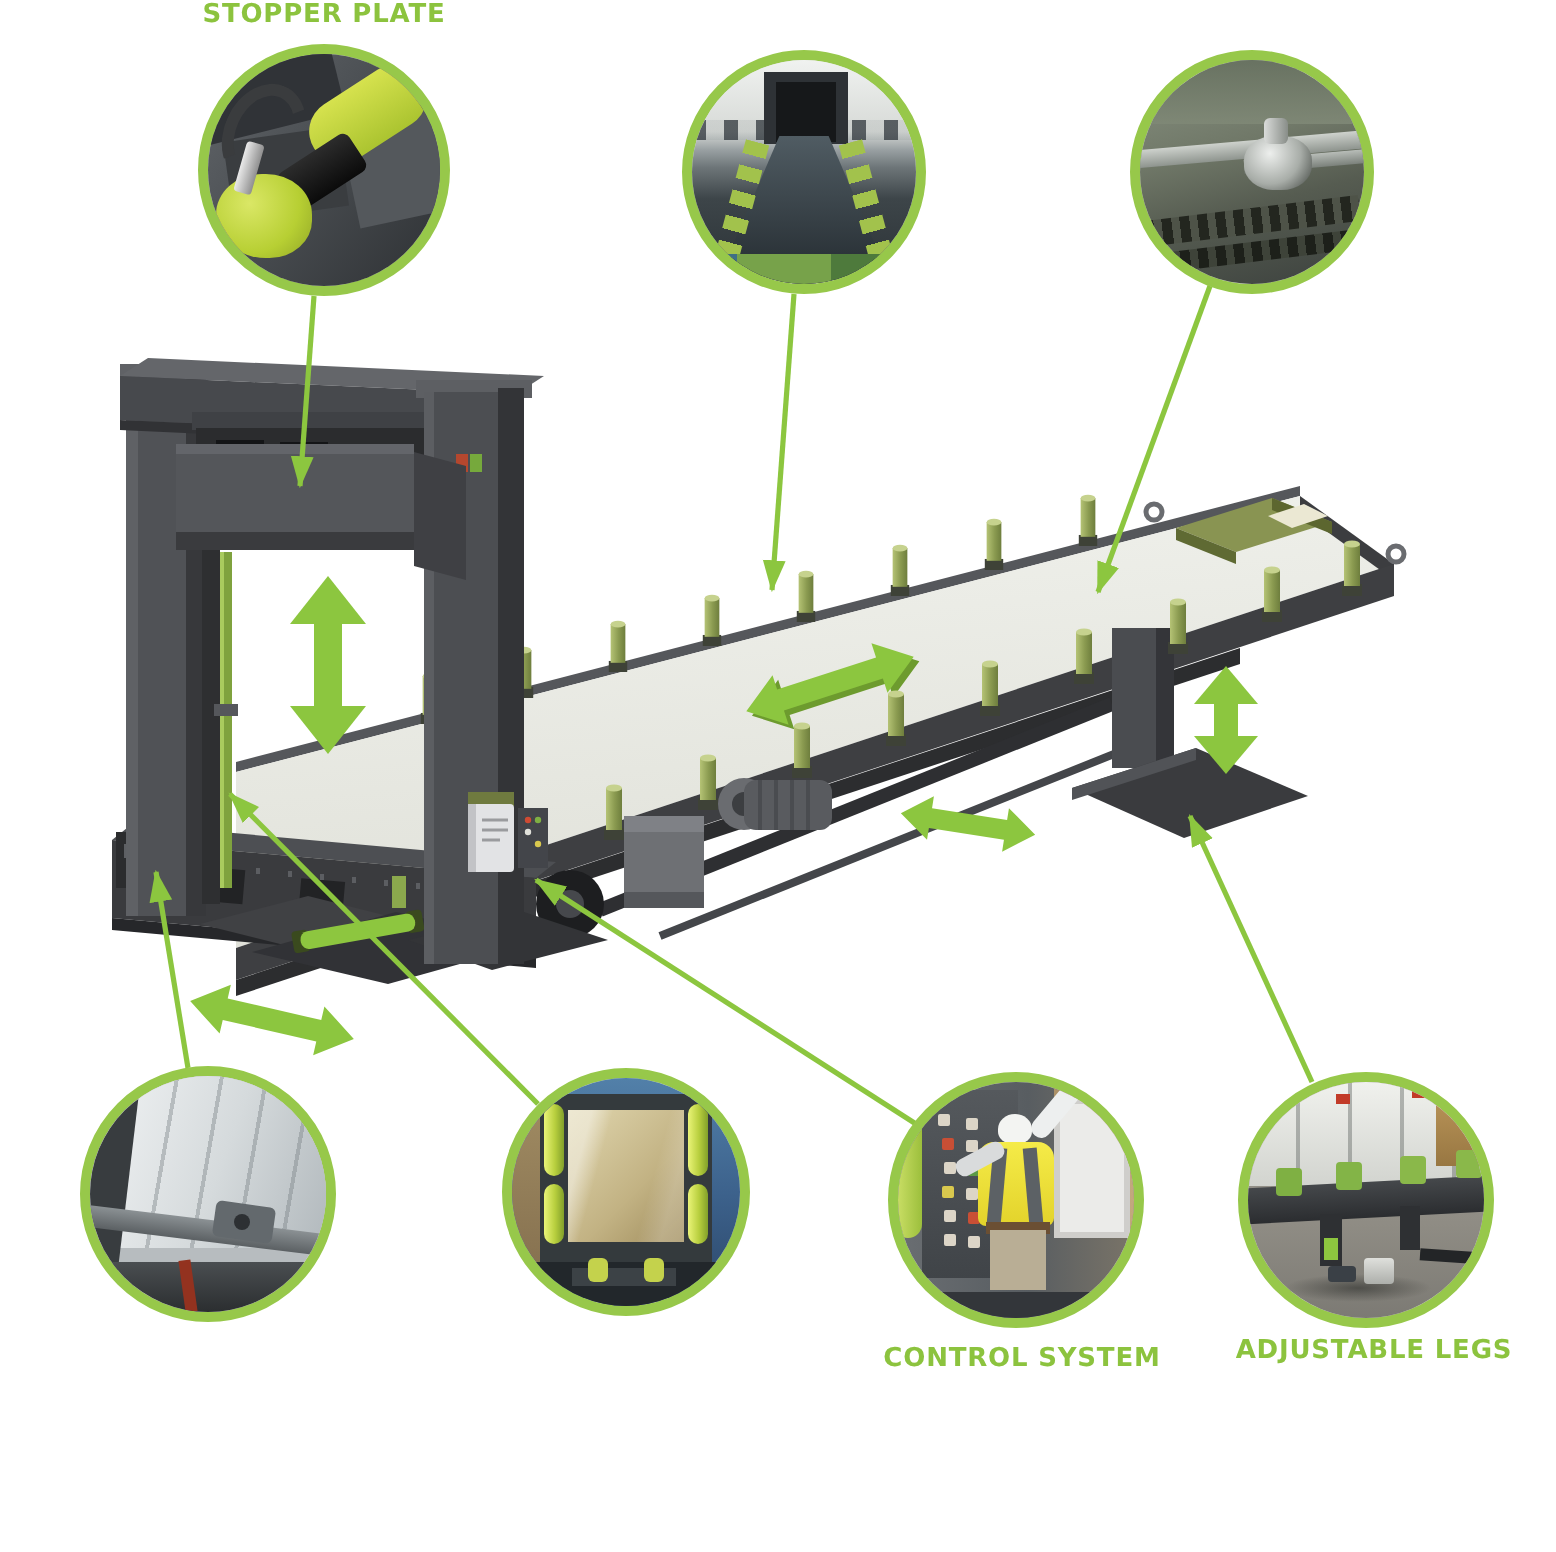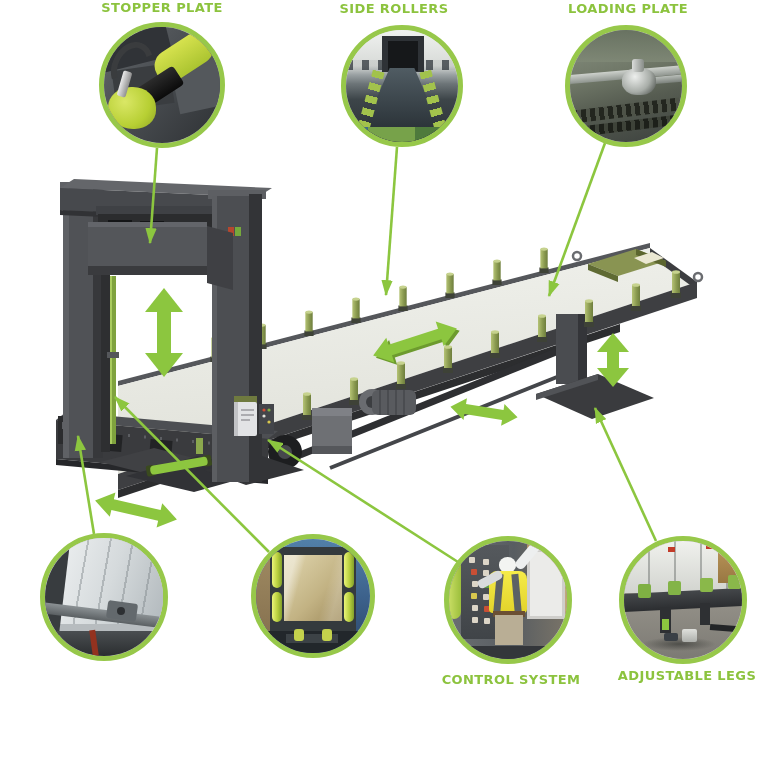--- a/index.html
+++ b/index.html
@@ -340,22 +340,20 @@
       <path d="M397 147 L386 295" marker-end="url(#ah)"></path>
       <path d="M605 143 L549 296" marker-end="url(#ah)"></path>
       <path d="M94 534 L78 436" marker-end="url(#ah)"></path>
       <path d="M269 552 L115 397" marker-end="url(#ah)"></path>
       <path d="M458 562 L268 440" marker-end="url(#ah)"></path>
       <path d="M656 541 L595 408" marker-end="url(#ah)"></path>
     </g>
   </svg>
 
   <div class="co-label" style="left:62px;top:0">STOPPER PLATE</div>
-  <div class="co-label" style="left:294px;top:1px">SIDE ROLLERS</div>
-  <div class="co-label" style="left:528px;top:1px">LOADING PLATE</div>
   <div class="co-label" style="left:411px;top:672px">CONTROL SYSTEM</div>
   <div class="co-label" style="left:587px;top:668px">ADJUSTABLE LEGS</div>
 
   <div class="circle" style="left:99px;top:22px;width:126px;height:126px">
     <div class="photo ph-stopper">
       <i class="sp-a"></i>
       <i class="sp-e"></i>
       <i class="sp-f"></i>
       <i class="sp-green1"></i>
       <i class="sp-black"></i>

